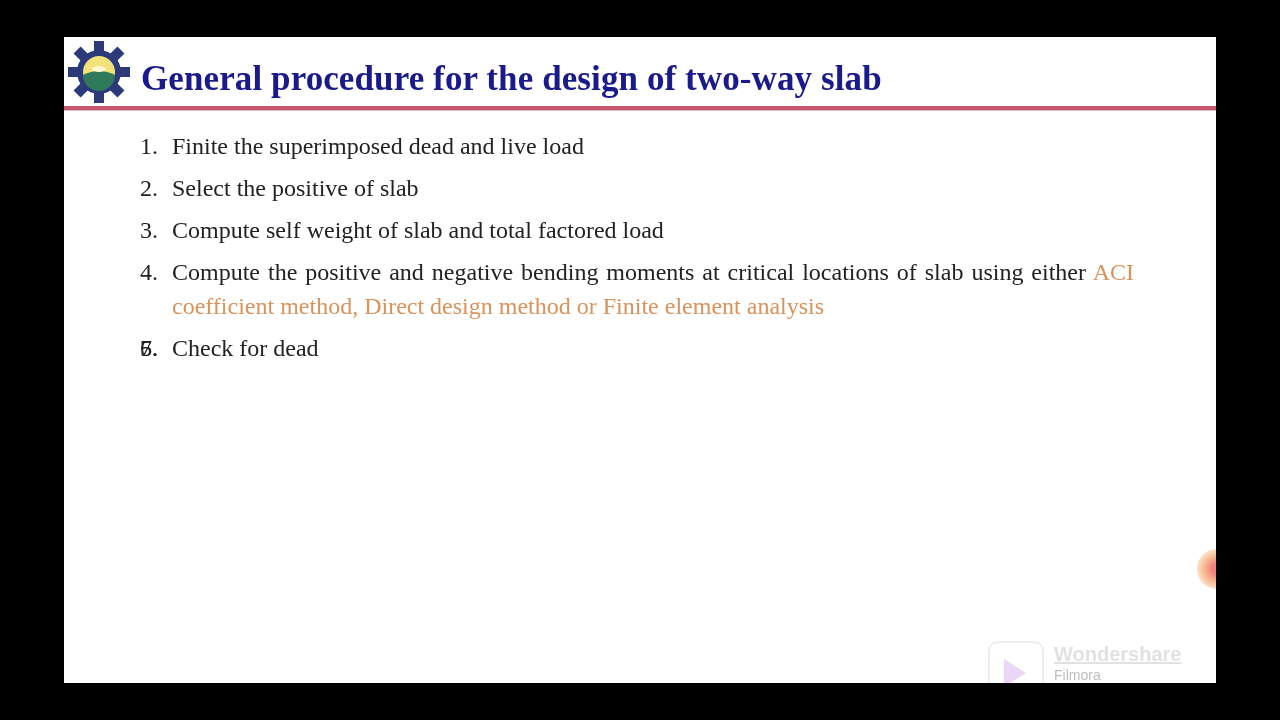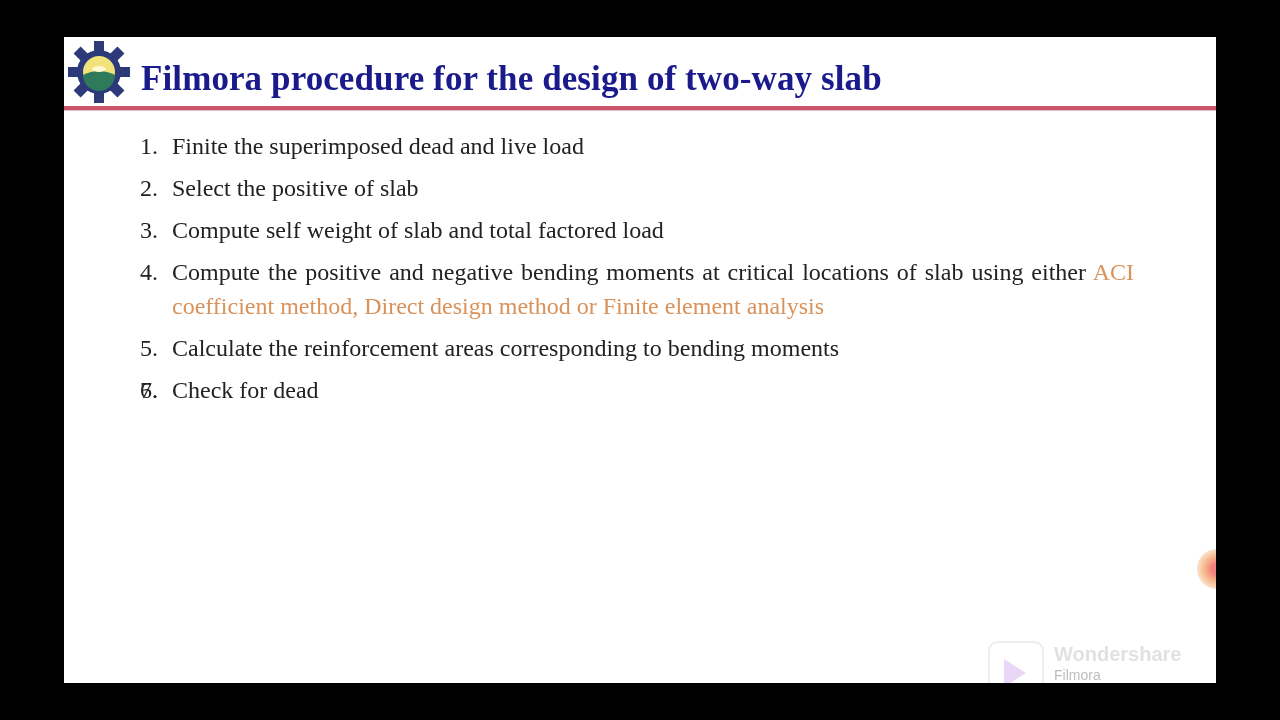--- a/index.html
+++ b/index.html
@@ -11,21 +11,21 @@
     .rule2 { position:absolute; left:0; top:73px; width:1152px; height:1px; background:#e6b7c0; }
     ol.steps { position:absolute; left:76px; top:92px; width:994px; margin:0; padding:0; list-style:none; font-size:24px; color:#222; }
     ol.steps li { position:relative; padding-left:32px; line-height:34px; margin-bottom:8px; }
     ol.steps li .num { position:absolute; left:0; top:0; }
     .just { text-align:justify; text-align-last:left; }
     .hl { color:#d9925a; }
     .rec { position:absolute; left:1133px; top:512px; width:40px; height:40px; border-radius:50%; background:radial-gradient(circle, #f28080 0 18%, #f6b98c 45%, rgba(250,220,190,0.4) 80%, transparent 100%); }
     .wm { position:absolute; left:924px; top:598px; width:220px; height:55px; opacity:0.35; }
     .wm-box { position:absolute; left:0; top:6px; width:52px; height:48px; border:2px solid #ccc; border-radius:10px; }
     .wm-arrow { position:absolute; left:14px; top:16px; width:0; height:0; border-top:14px solid transparent; border-bottom:14px solid transparent; border-left:22px solid #c58be8; }
-    .wm-text { position:absolute; left:66px; top:8px; font-family:"Liberation Sans", sans-serif; font-size:20px; color:#aaa; font-weight:bold; }
+    .wm-text { position:absolute; left:66px; top:8px; font-family:"Liberation Sans", sans-serif; font-size:20px; color:#aaa; font-weight:bold;text-decoration:underline; }
     .wm-sub { position:absolute; left:66px; top:32px; font-family:"Liberation Sans", sans-serif; font-size:14px; color:#404040; }
   </style>
 </head>
 <body>
 
 <div class="slide">
   <svg class="logo" viewBox="0 0 66 66">
     <g fill="#2d3a7a">
       <rect x="28" y="2" width="10" height="12"></rect>
         <rect x="28" y="52" width="10" height="12"></rect>
@@ -34,30 +34,30 @@
       <rect x="28" y="2" width="10" height="12" transform="rotate(45 33 33)"></rect>
       <rect x="28" y="2" width="10" height="12" transform="rotate(-45 33 33)"></rect>
       <rect x="28" y="52" width="10" height="12" transform="rotate(45 33 33)"></rect>
       <rect x="28" y="52" width="10" height="12" transform="rotate(-45 33 33)"></rect>
       <circle cx="33" cy="33" r="22"></circle>
     </g>
     <circle cx="33" cy="33" r="16" fill="#f2e27a"></circle>
     <path d="M17 36 Q33 28 49 36 A16 16 0 0 1 17 36 Z" fill="#2e7a5a"></path>
     <ellipse cx="33" cy="30" rx="7" ry="3" fill="#fff8d0"></ellipse>
   </svg>
-  <div class="title">Filmora procedure for the design of two-way slab</div>
+  <div class="title">General procedure for the design of two-way slab</div>
   <div class="rule"></div>
   <div class="rule2"></div>
 
   <ol class="steps">
     <li><span class="num">1.</span><span>Finite the superimposed dead and live load</span></li>
     <li><span class="num">2.</span><span>Select the positive of slab</span></li>
     <li><span class="num">3.</span><span>Compute self weight of slab and total factored load</span></li>
     <li class="just"><span class="num">4.</span><span>Compute the positive and negative bending moments at critical locations of slab using either </span><span class="hl">ACI coefficient  method, Direct design method or Finite element analysis</span></li>
-    <li><span class="num">5.</span><span>Calculate the reinforcement areas corresponding to bending moments</span></li>
+    <li><span class="num">5.</span></li>
     <li><span class="num">6.</span></li>
     <li><span class="num">7.</span><span>Check for dead</span></li>
   </ol>
 
   <div class="rec"></div>
 
   <div class="wm">
     <div class="wm-box">
         <div class="wm-arrow"></div>
       </div>

